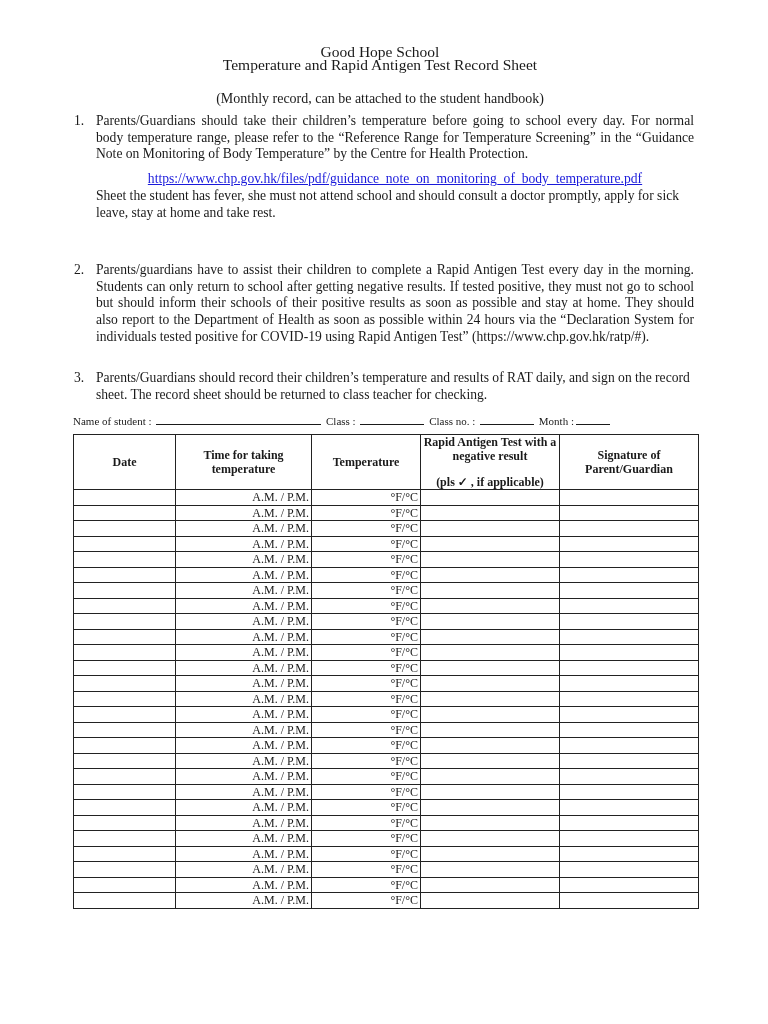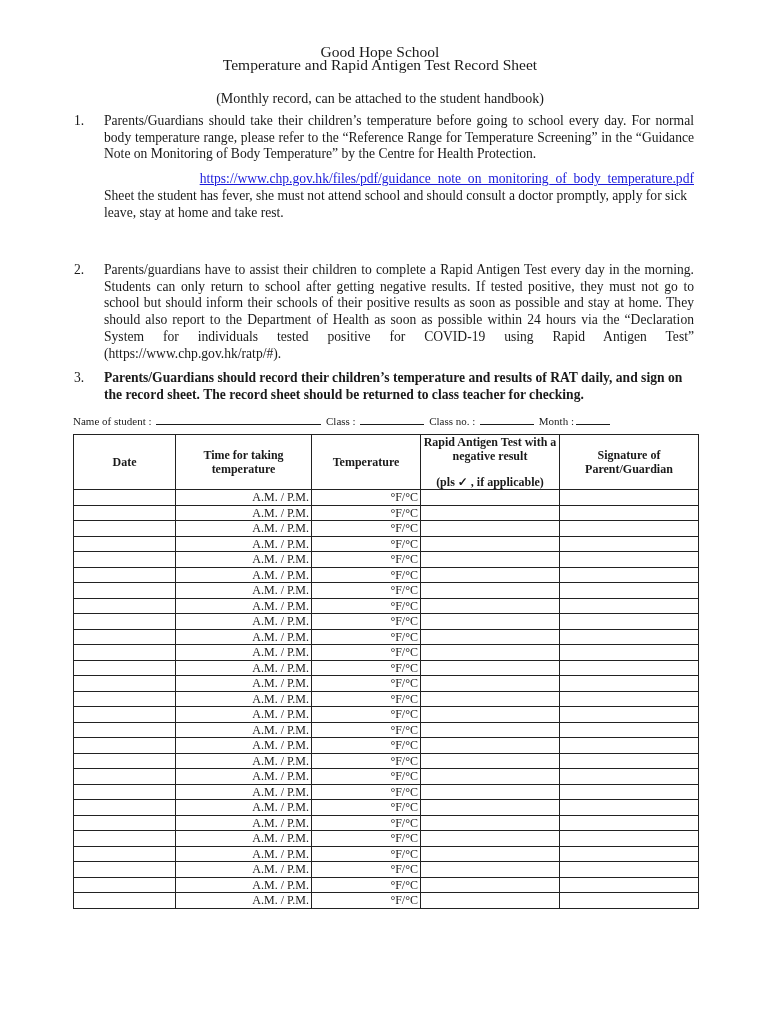--- a/index.html
+++ b/index.html
@@ -7,21 +7,21 @@
     width: 768px; height: 1024px; position: relative; overflow: hidden;
     font-family: "Liberation Serif", "DejaVu Serif", serif;
     color: #1a1a1a;
   }
   .title { position: absolute; left: 0; width: 760px; text-align: center; font-size: 15.5px; line-height: 20px; }
   #t1 { top: 42px; }
   #t2 { top: 55px; }
   #t3 { top: 89px; font-size: 14px; }
   .item { position: absolute; left: 74px; width: 620px; font-size: 13.6px; line-height: 16.7px; }
   .item .num { position: absolute; left: 0; top: 0; }
-  .item .body { margin-left: 30px; text-align: justify; }
+  .item .body { margin-left: 22px; text-align: justify; }
   .item .body p { margin: 0; }
   .gap { height: 8px; }
   .link { color: #1a1adb; text-decoration: underline; }
   #item1 { top: 113px; }
   #item2 { top: 262px; }
   #item3 { top: 370px; }
   .fields { position: absolute; left: 73px; top: 411px; font-size: 11px; line-height: 18px; white-space: nowrap; }
   .blank { display: inline-block; border-bottom: 1px solid #1a1a1a; height: 13px; vertical-align: baseline; margin: 0 2px; }
   table.sheet {
     position: absolute; left: 73px; top: 434px; width: 625px;
@@ -39,36 +39,36 @@
 
 <div id="t1" class="title">Good Hope School</div>
 <div id="t2" class="title">Temperature and Rapid Antigen Test Record Sheet</div>
 <div id="t3" class="title">(Monthly record, can be attached to the student handbook)</div>
 
 <div id="item1" class="item">
   <span class="num">1.</span>
   <div class="body">
     <p>Parents/Guardians should take their children’s temperature before going to school every day. For normal body temperature range, please refer to the “Reference Range for Temperature Screening” in the “Guidance Note on Monitoring of Body Temperature” by the Centre for Health Protection.</p>
     <div class="gap"></div>
-    <p style="text-align:right;"><span class="link">https://www.chp.gov.hk/files/pdf/guidance_note_on_monitoring_of_body_temperature.pdf</span></p>
+    <p style="text-align:center;"><span class="link">https://www.chp.gov.hk/files/pdf/guidance_note_on_monitoring_of_body_temperature.pdf</span></p>
     <p style="text-align:left;">Sheet the student has fever, she must not attend school and should consult a doctor promptly, apply for sick leave, stay at home and take rest.</p>
   </div>
 </div>
 
 <div id="item2" class="item">
   <span class="num">2.</span>
   <div class="body">
       <p>Parents/guardians have to assist their children to complete a Rapid Antigen Test every day in the morning.  Students can only return to school after getting negative results. If tested positive, they must not go to school but should inform their schools of their positive results as soon as possible and stay at home. They should also report to the Department of Health as soon as possible within 24 hours via the “Declaration System for individuals tested positive for COVID-19 using Rapid Antigen Test” (https://www.chp.gov.hk/ratp/#).</p>
     </div>
 </div>
 
 <div id="item3" class="item">
   <span class="num">3.</span>
   <div class="body">
-      <p style="text-align:left;font-weight:bold;">Parents/Guardians should record their children’s temperature and results of RAT daily, and sign on the record sheet.  The record sheet should be returned to class teacher for checking.</p>
+      <p style="text-align:left;">Parents/Guardians should record their children’s temperature and results of RAT daily, and sign on the record sheet.  The record sheet should be returned to class teacher for checking.</p>
     </div>
 </div>
 
 <div class="fields">
   <span>Name of student :</span>
   <span class="blank" style="width:165px"></span>
   <span>Class :</span>
   <span class="blank" style="width:64px"></span>
   <span>Class no. :</span>
   <span class="blank" style="width:54px"></span>

